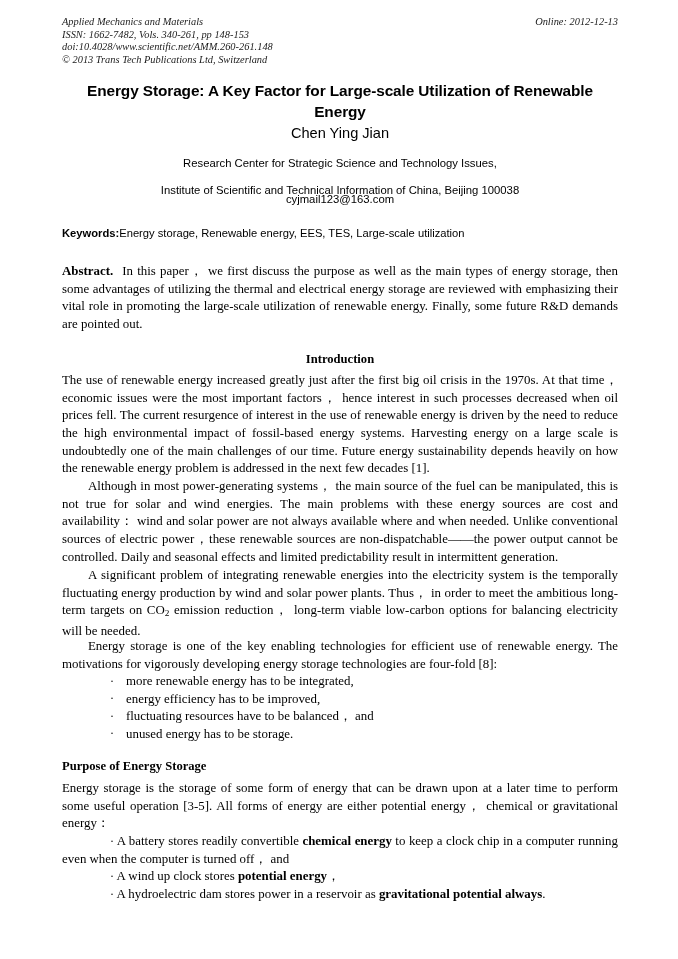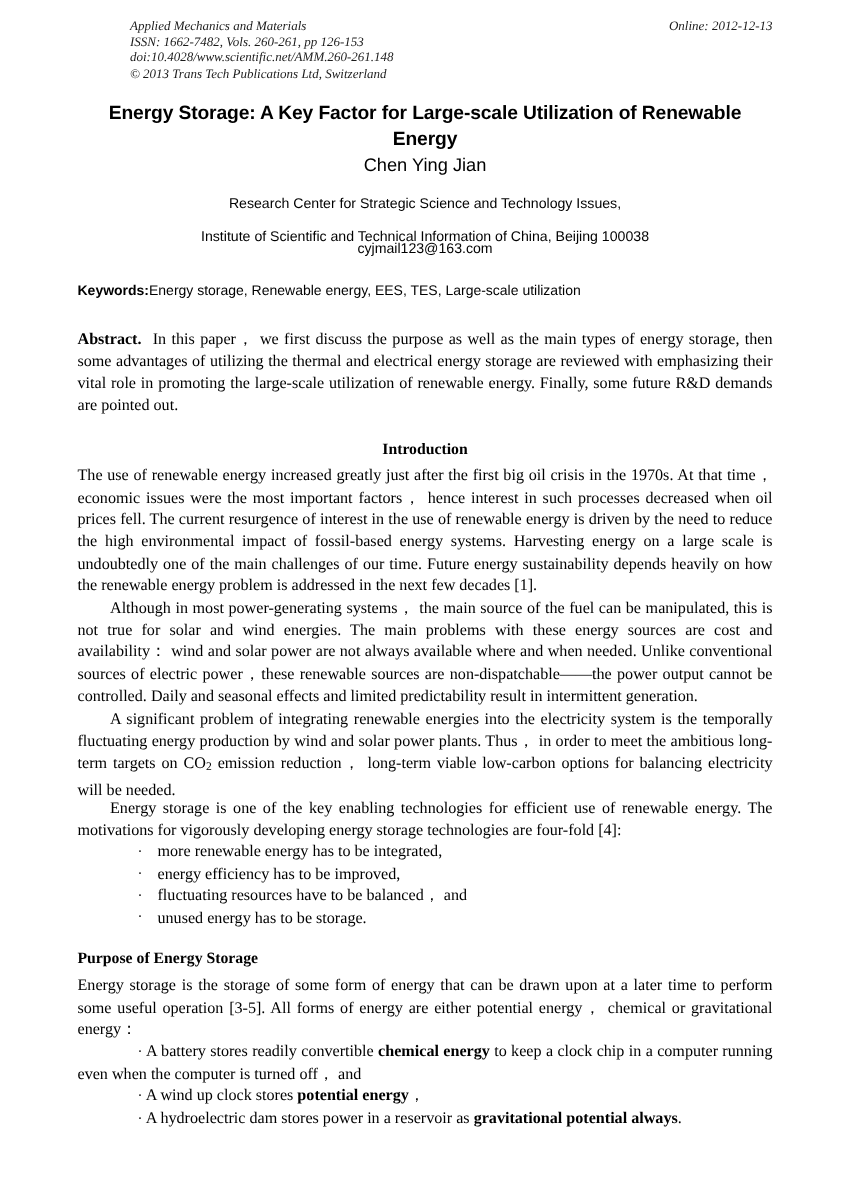--- a/index.html
+++ b/index.html
@@ -30,21 +30,20 @@
     left: 62px;
     width: 556px;
     font-style: italic;
     font-size: 10.4px;
     line-height: 12.6px;
     color: #1b1b1b;
   }
   .journal-header .hdr-row {
     position: relative;
     white-space: nowrap;
-    margin-left: 42px;
   }
   .journal-header .online {
     position: absolute;
     top: 0;
     right: 0;
     font-style: italic;
     white-space: nowrap;
   }
 
   
@@ -183,21 +182,21 @@
 </head>
 <body>
 
 <div class="page">
 
   <div class="journal-header">
     <div class="hdr-row">
       <span>Applied Mechanics and Materials</span>
       <span class="online">Online: 2012-12-13</span>
     </div>
-    <div class="hdr-row">ISSN: 1662-7482, Vols. 260-261, pp 126-153</div>
+    <div class="hdr-row">ISSN: 1662-7482, Vols. 340-261, pp 148-153</div>
     <div class="hdr-row">doi:10.4028/www.scientific.net/AMM.260-261.148</div>
     <div class="hdr-row">© 2013 Trans Tech Publications Ltd, Switzerland</div>
   </div>
 
   <div class="title">Energy Storage: A Key Factor for Large-scale Utilization of Renewable Energy</div>
   <div class="author">Chen Ying Jian</div>
   <div class="affiliation">
     <span class="aff-line">Research Center for Strategic Science and Technology Issues,</span>
     <span class="aff-line">Institute of Scientific and Technical Information of China, Beijing 100038</span>
   </div>
@@ -217,21 +216,21 @@
 
   <div class="body-block" style="top:478px;">
     <p class="indent">Although in most power-generating systems， the main source of the fuel can be manipulated, this is not true for solar and wind energies. The main problems with these energy sources are cost and availability： wind and solar power are not always available where and when needed. Unlike conventional sources of electric power，these renewable sources are non-dispatchable——the power output cannot be controlled. Daily and seasonal effects and limited predictability result in intermittent generation.</p>
   </div>
 
   <div class="body-block" style="top:567px;">
     <p class="indent"><span>A significant problem of integrating renewable energies into the electricity system is the temporally fluctuating energy production by wind and solar power plants. Thus， in order to meet the ambitious long-term targets on CO</span><sub>2</sub><span> emission reduction， long-term viable low-carbon options for balancing electricity will be needed.</span></p>
   </div>
 
   <div class="body-block" style="top:638px;">
-    <p class="indent">Energy storage is one of the key enabling technologies for efficient use of renewable energy. The motivations for vigorously developing energy storage technologies are four-fold [4]:</p>
+    <p class="indent">Energy storage is one of the key enabling technologies for efficient use of renewable energy. The motivations for vigorously developing energy storage technologies are four-fold [8]:</p>
   </div>
 
   <div class="bullets" style="top:673px;">
     <div class="bullet-row">
       <span class="dot">·</span><span>more renewable energy has to be integrated,</span>
     </div>
     <div class="bullet-row">
       <span class="dot">·</span><span>energy efficiency has to be improved,</span>
     </div>
     <div class="bullet-row">

